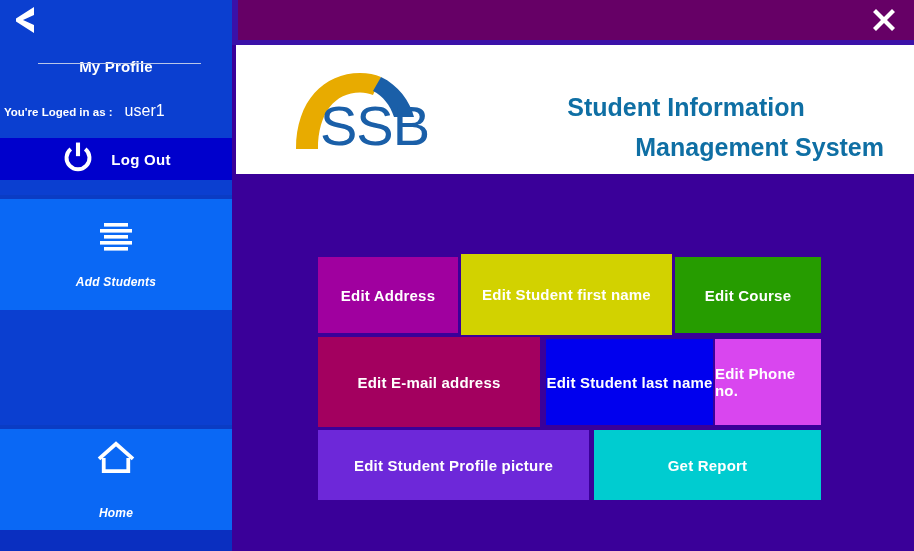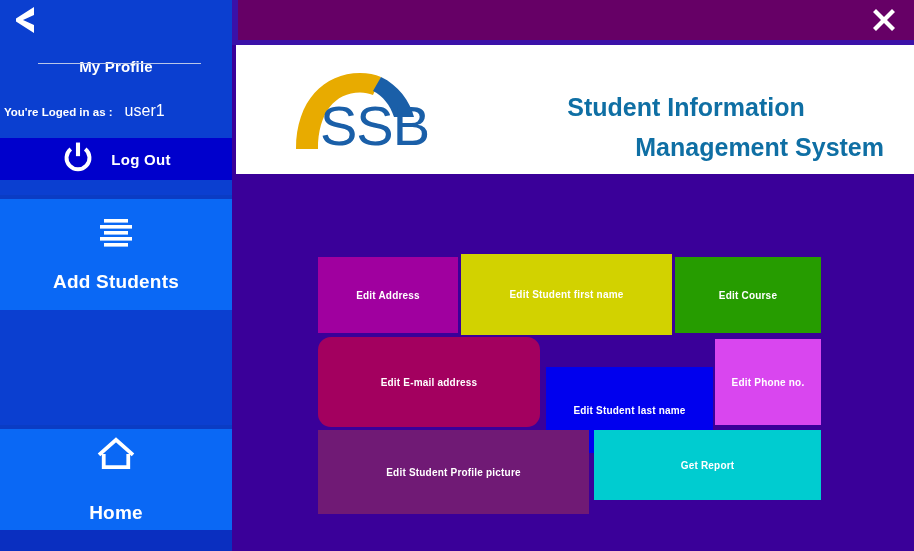--- a/index.html
+++ b/index.html
@@ -103,23 +103,24 @@
     display: flex;
     flex-direction: column;
     align-items: center;
     justify-content: center;
   }
   #item-add     { top: 195px; height: 115px; }
   #item-remove  { top: 310px; height: 115px; }
   #item-home    { top: 425px; height: 105px; gap: 12px; }
   .nav-item .side-label {
     margin-top: 16px;
-    font-size: 19px;
+    font-size: 12px;
     font-weight: bold;
     letter-spacing: .2px;
+    font-style: italic;
   }
   #sidebar-foot {
     position: absolute;
     left: 0; top: 530px;
     width: 232px; height: 21px;
     background: #0a2fc0;
   }
 
   
   #titlebar {
@@ -167,27 +168,27 @@
   #title-line1 { display: block; text-align: center; }
   #title-line2 { display: block; text-align: right; padding-right: 12px; }
 
   
   .tile {
     position: absolute;
     display: flex;
     align-items: center;
     justify-content: center;
     color: #ffffff;
-    font-size: 10px;
+    font-size: 15px;
     font-weight: bold;
     letter-spacing: .2px;
-    text-align: right;
+    text-align: left;
     cursor: pointer;
     box-sizing: border-box;
-    padding: 0 6px;
+    padding: 0 0;
   }
 </style>
 </head>
 <body>
 
 <div id="app">
 
   <div id="sidebar">
 
     <div id="back-arrow">
@@ -267,30 +268,30 @@
   <div id="tile-grid">
       <div class="tile" style="left: 318px; top: 257px; width: 140px; height: 76px; background: rgb(160, 0, 159);">
         <span>Edit Address</span>
       </div>
       <div class="tile" style="left: 461px; top: 254px; width: 211px; height: 81px; background: rgb(210, 210, 0);">
         <span>Edit Student first name</span>
       </div>
       <div class="tile" style="left: 675px; top: 257px; width: 146px; height: 76px; background: rgb(38, 156, 0);">
         <span>Edit Course</span>
       </div>
-      <div class="tile" style="left: 318px; top: 337px; width: 222px; height: 90px; background: rgb(163, 0, 95); border-radius: 13px;">
+      <div class="tile" style="left: 318px; top: 337px; width: 222px; height: 90px; background: rgb(163, 0, 95);">
         <span>Edit E-mail address</span>
       </div>
-      <div class="tile" style="left: 546px; top: 339px; width: 167px; height: 86px; background: rgb(0, 0, 238); margin-top: 28px;">
+      <div class="tile" style="left: 546px; top: 339px; width: 167px; height: 86px; background: rgb(0, 0, 238);">
         <span>Edit Student last name</span>
       </div>
       <div class="tile" style="left: 715px; top: 339px; width: 106px; height: 86px; background: #d946ef;">
         <span>Edit Phone no.</span>
       </div>
-      <div class="tile" style="left: 318px; top: 430px; width: 271px; height: 84px; background: #701a75;">
+      <div class="tile" style="left: 318px; top: 430px; width: 271px; height: 70px; background: #6d28d9;">
         <span>Edit Student Profile picture</span>
       </div>
       <div class="tile" style="left: 594px; top: 430px; width: 227px; height: 70px; background: rgb(0, 204, 208);">
         <span>Get Report</span>
       </div>
     </div>
 
 </div>
 
 </body></html>

